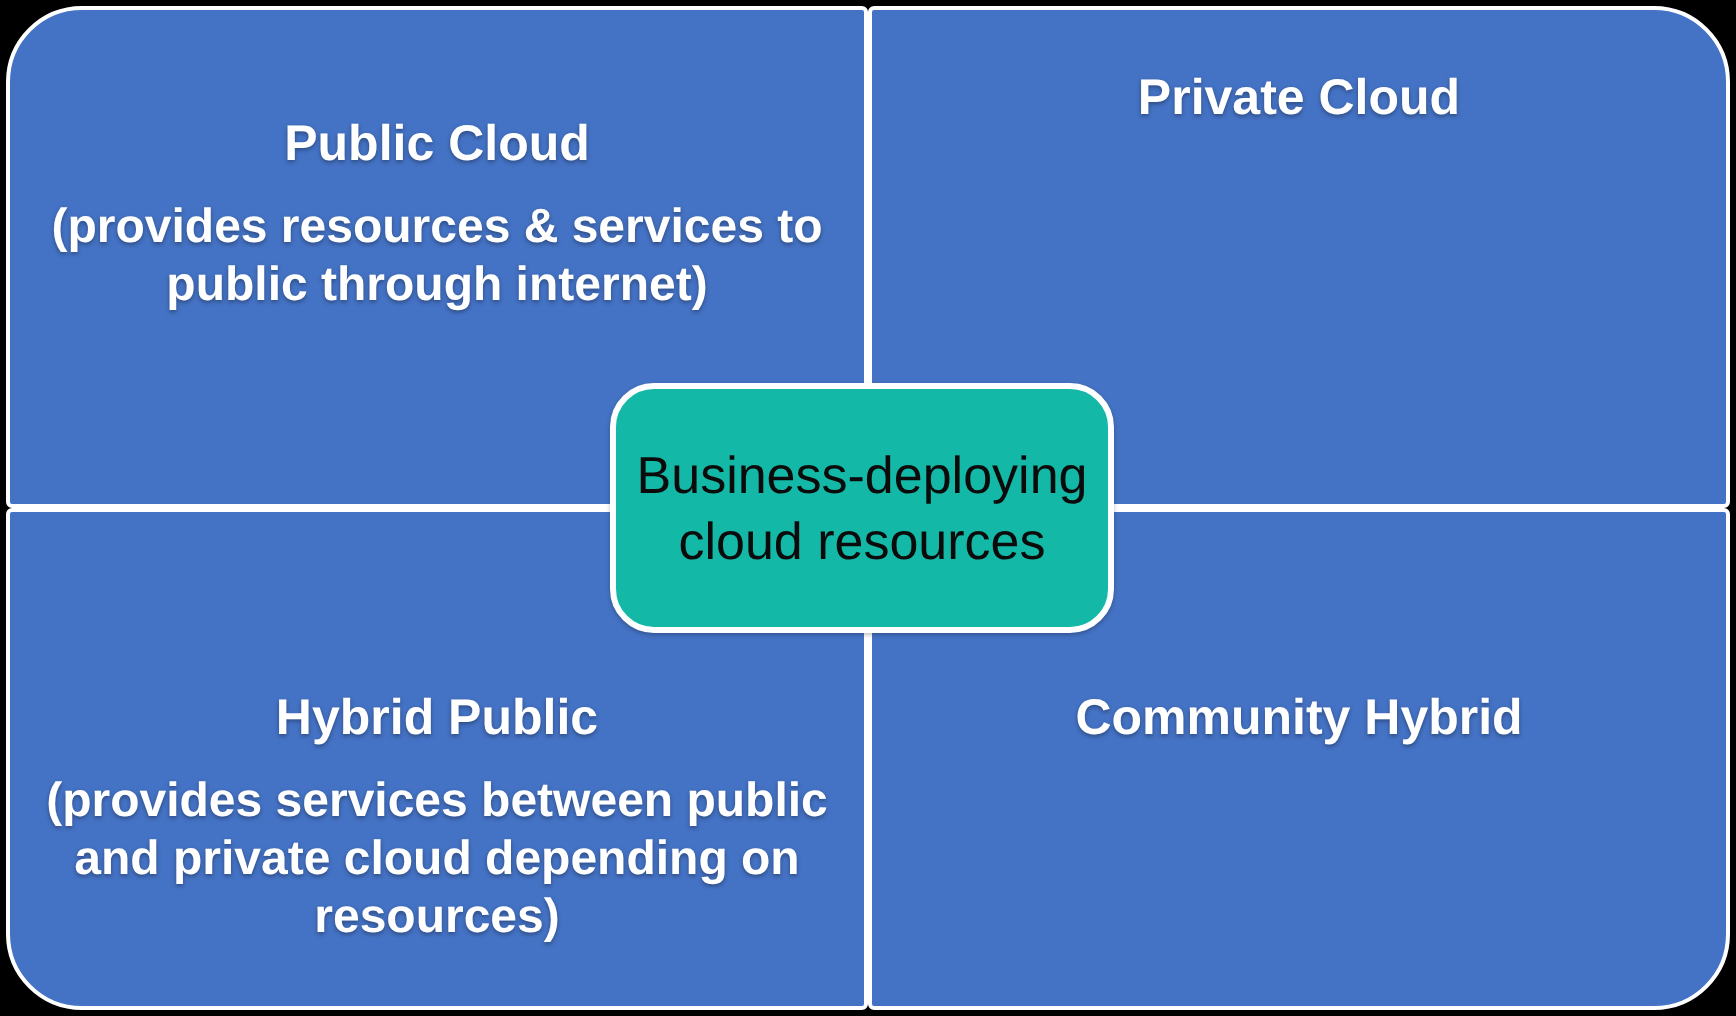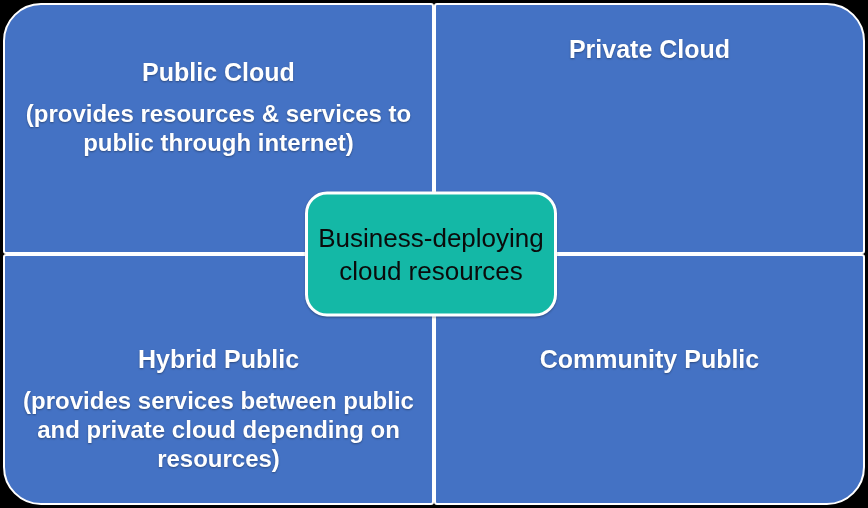--- a/index.html
+++ b/index.html
@@ -118,20 +118,20 @@
     </div>
 
     <div class="quadrant q-hybrid">
       <div class="q-title">Hybrid Public</div>
       <div class="q-desc">(provides services between public
 and private cloud depending on
 resources)</div>
     </div>
 
     <div class="quadrant q-community">
-      <div class="q-title">Community Public</div>
+      <div class="q-title">Community Hybrid</div>
     </div>
 
   </div>
 
   <div class="center-node">Business-deploying
 cloud resources</div>
 </div>
 
 </body></html>

